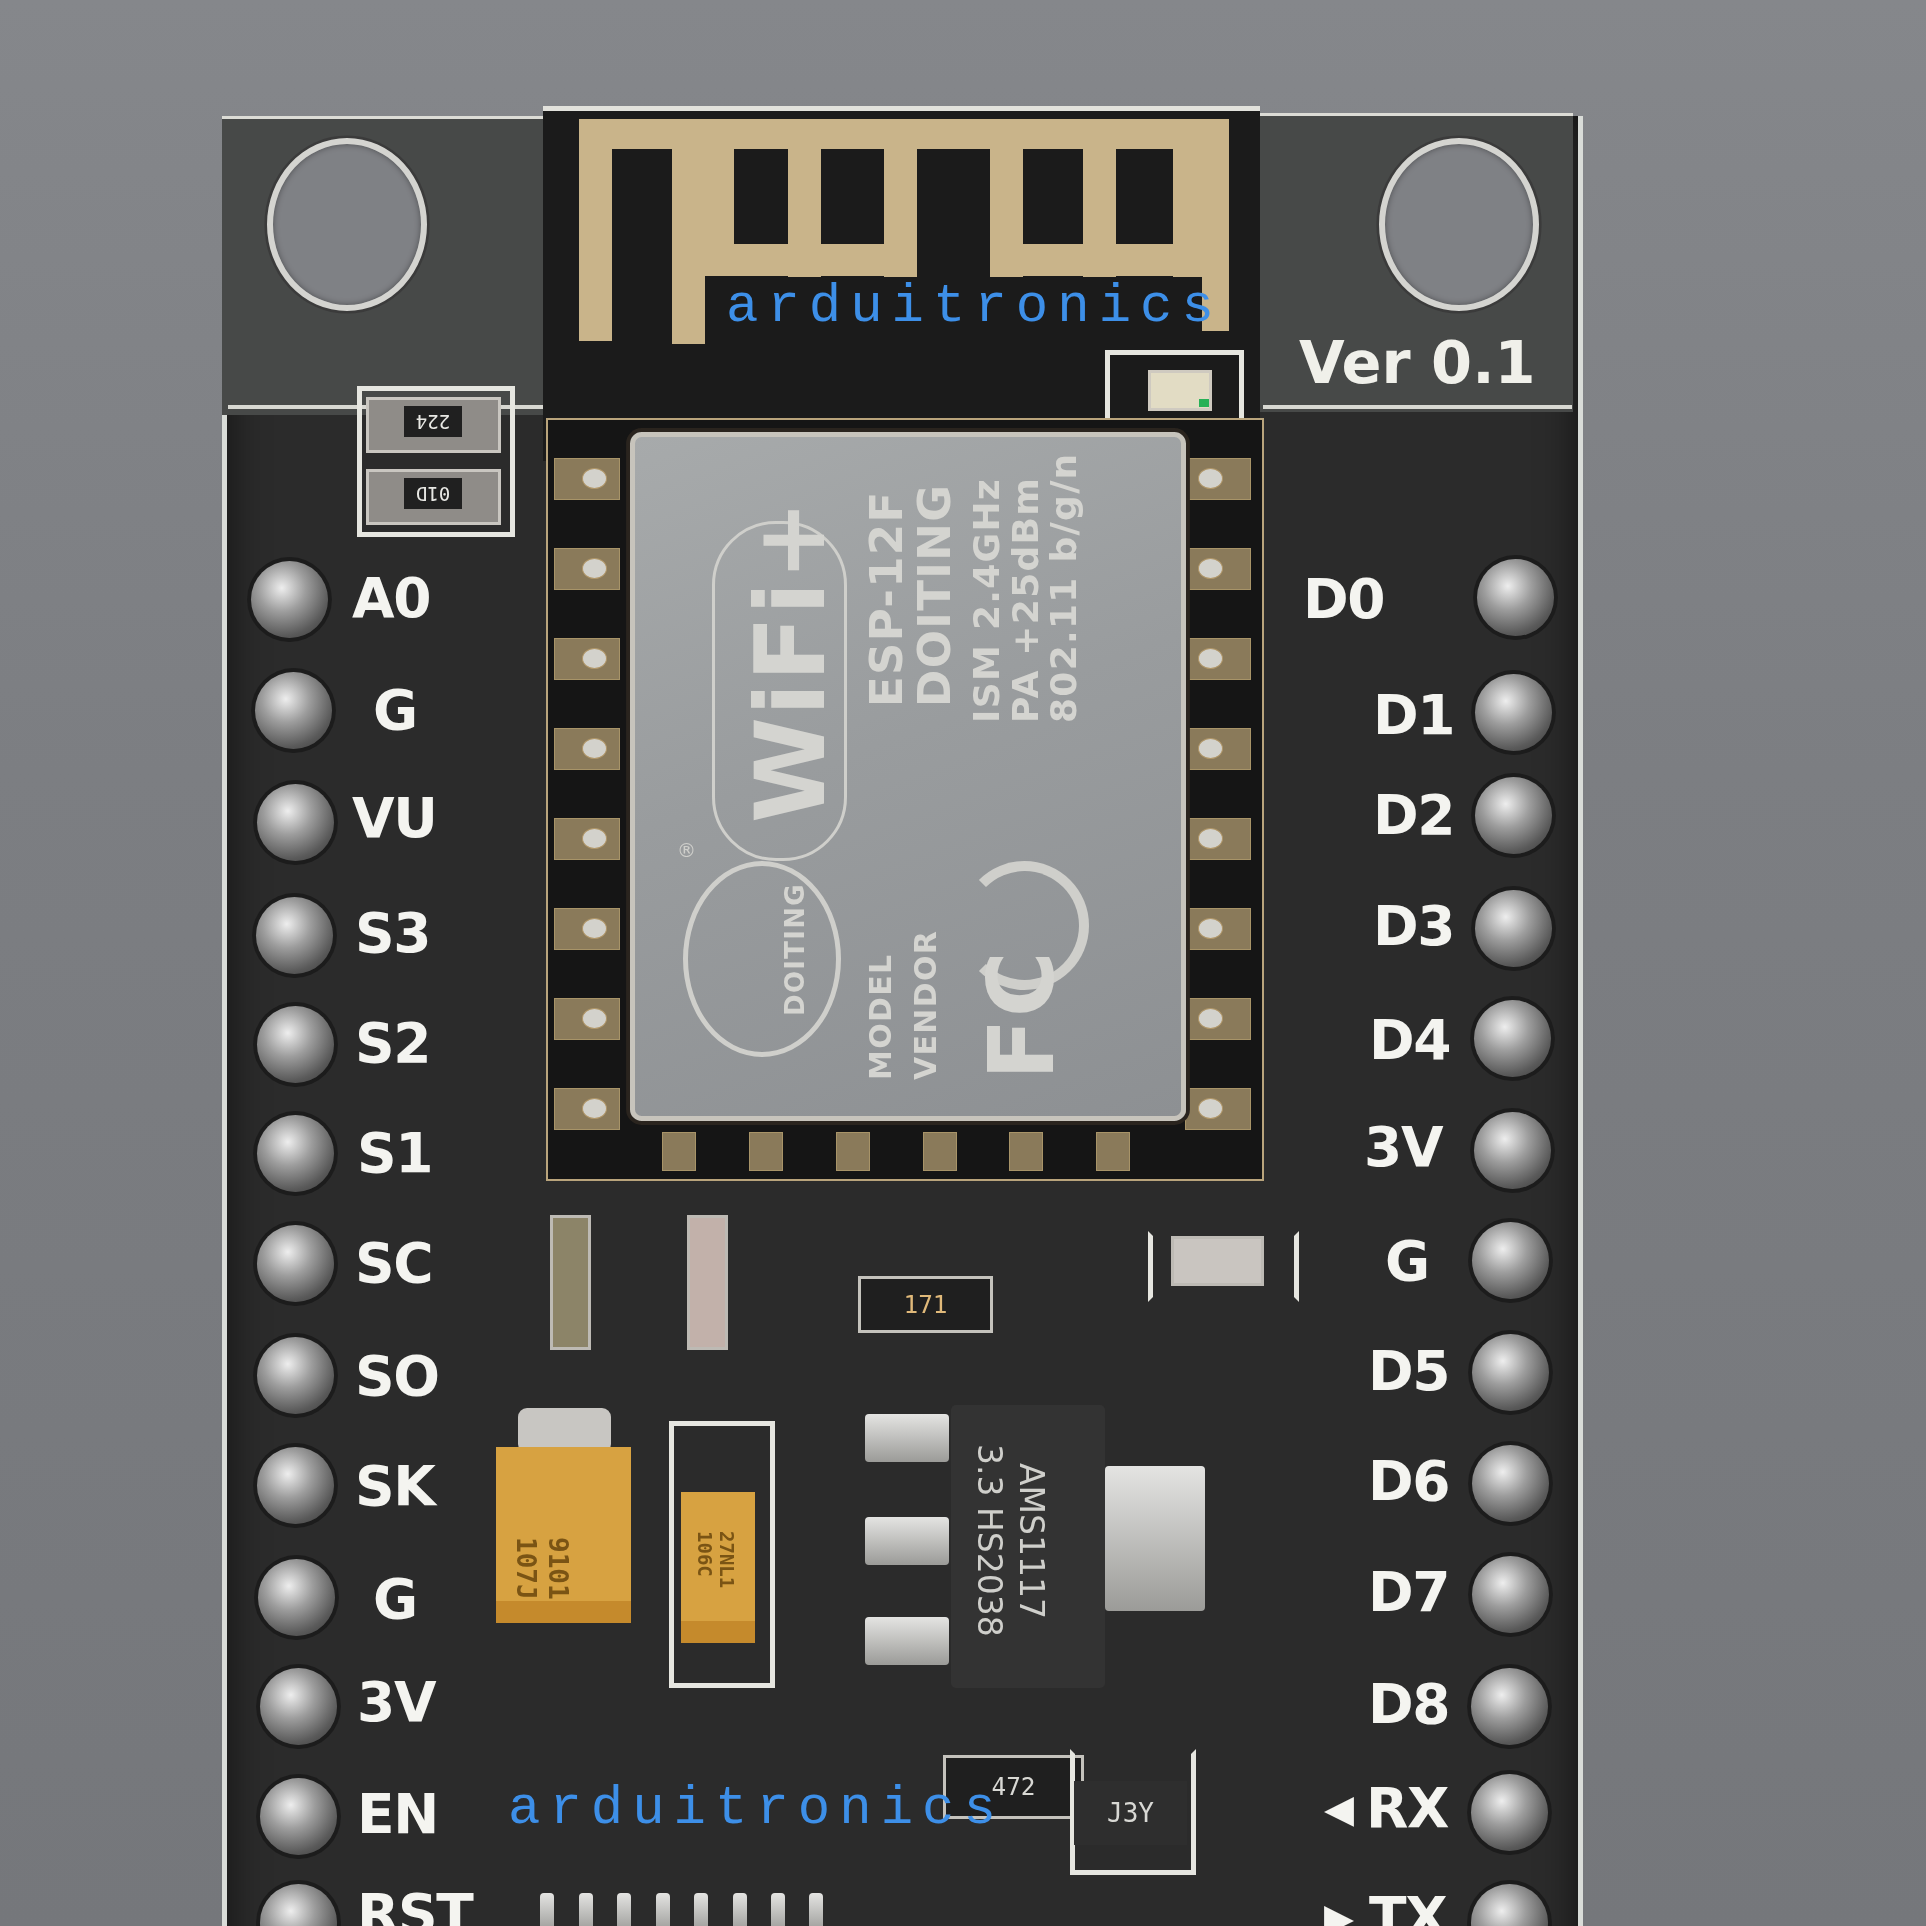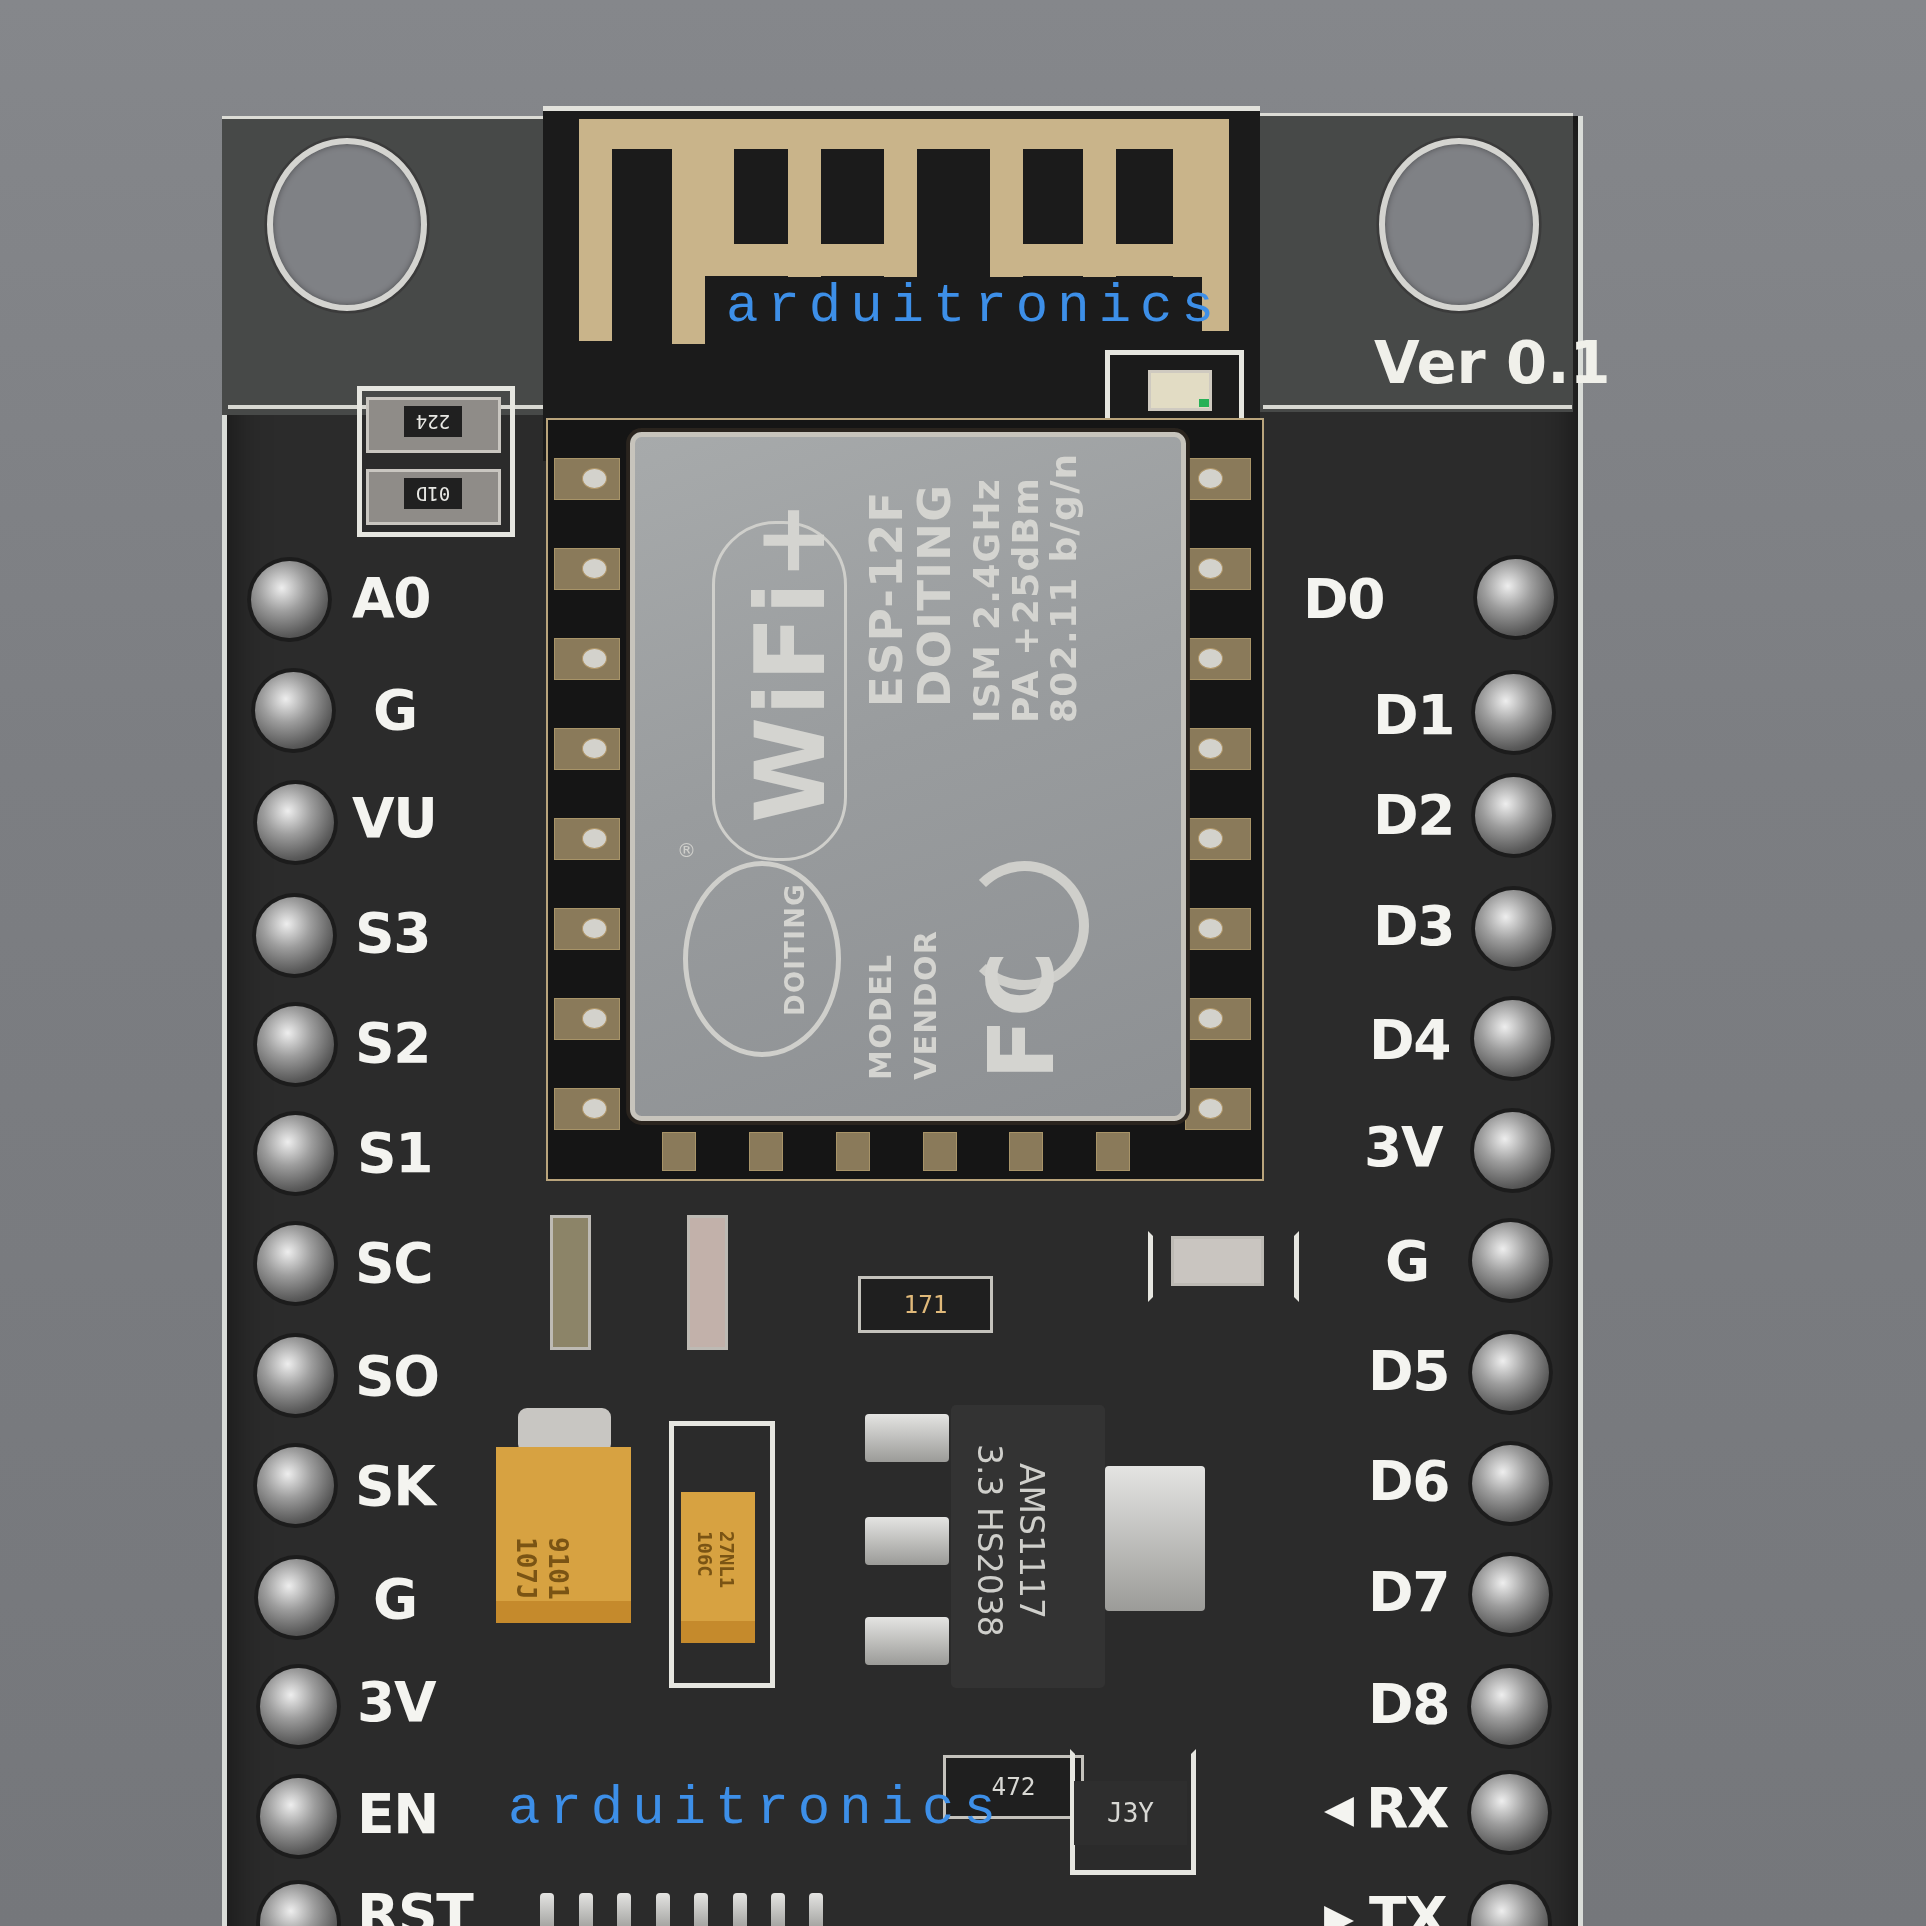--- a/index.html
+++ b/index.html
@@ -101,21 +101,21 @@
   <div class="abs ant" style="left:1173px;top:119px;width:33px;height:158px"></div>
   <div class="abs ant" style="left:1202px;top:119px;width:27px;height:212px"></div>
   <div class="abs ant" style="left:788px;top:119px;width:33px;height:158px"></div>
   <div class="abs ant" style="left:1083px;top:119px;width:33px;height:158px"></div>
 </div>
 
 <div class="abs silk-box" style="left:1105px;top:350px;width:129px;height:71px"></div>
 <div class="abs led" style="left:1148px;top:370px;width:58px;height:35px"></div>
 <div class="abs led-dot" style="left:1199px;top:399px;width:10.3px;height:7.7px"></div>
 
-<div class="abs ver-label" style="left:1374px;top:328px">Ver 0.1</div>
+<div class="abs ver-label" style="left:1299px;top:328px">Ver 0.1</div>
 
 <div class="abs watermark" style="left:726px;top:276px">arduitronics</div>
 
 <div class="abs silk-box" style="left:357px;top:386px;width:148px;height:141px"></div>
 <div class="abs smd-res" style="left:366px;top:397px;width:129px;height:50px">
   <div class="body" style="left:35px;top:6.4px;width:58px;height:31px;line-height:31px;transform:rotate(180deg)">224</div>
 </div>
 <div class="abs smd-res" style="left:366px;top:469px;width:129px;height:50px">
   <div class="body" style="left:35px;top:6.4px;width:58px;height:31px;line-height:31px;transform:rotate(180deg)">01D</div>
 </div>

